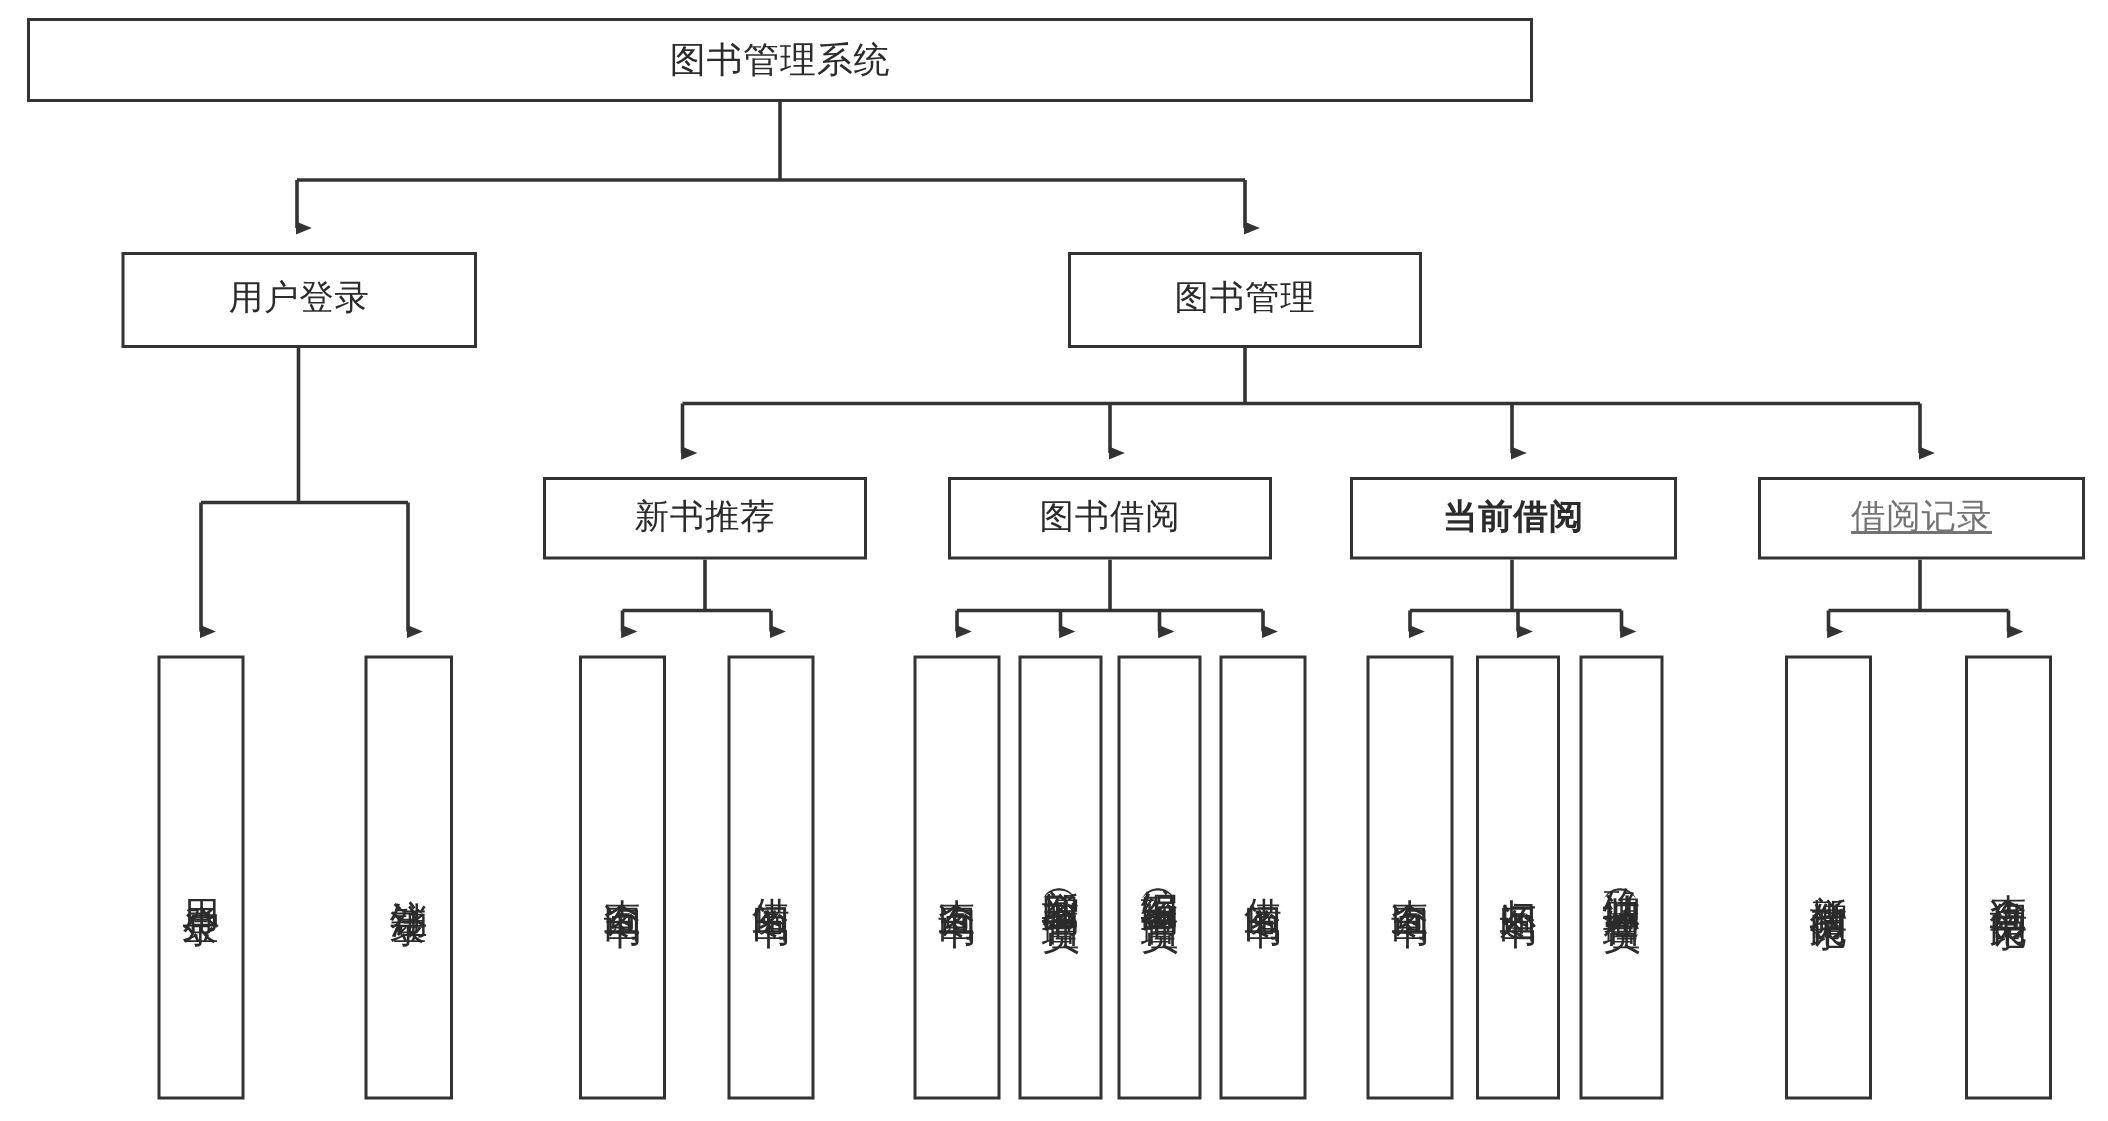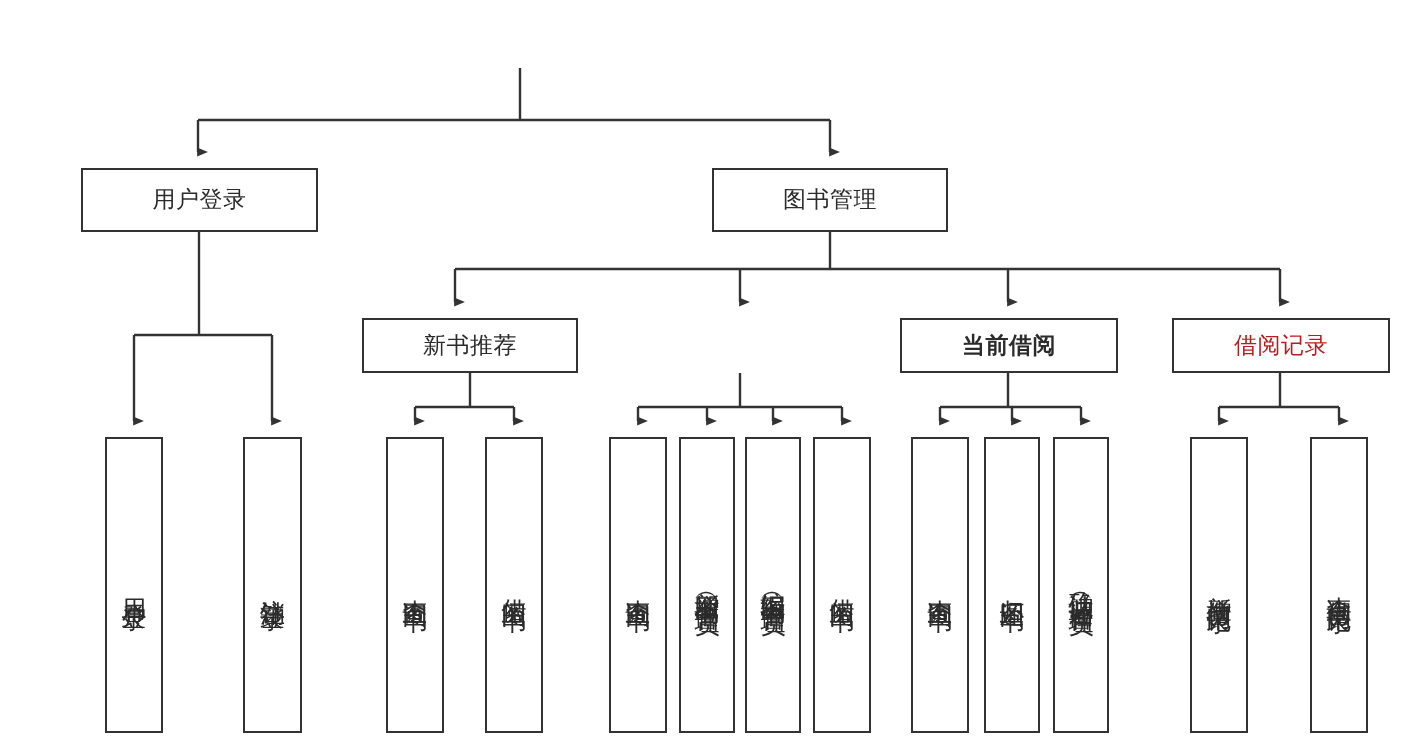--- a/index.html
+++ b/index.html
@@ -124,36 +124,42 @@
       <path d="M1012,407 L1012,421" marker-end="url(#arr)"></path>
       <path d="M1081,407 L1081,421" marker-end="url(#arr)"></path>
 
       <path d="M1280,373 L1280,407"></path>
       <path d="M1219,407 L1339,407"></path>
       <path d="M1219,407 L1219,421" marker-end="url(#arr)"></path>
       <path d="M1339,407 L1339,421" marker-end="url(#arr)"></path>
     </g>
   </svg>
 
+  <div class="node horiz root" id="node-root" style="left: 18px; top: 12px; width: 1004px; height: 56px; border-color: rgb(51, 51, 51); background: rgb(255, 255, 255);">
+    <span class="label" style="color: rgb(43, 43, 43);">图书管理系统</span>
+  </div>
 
   <div class="node horiz" id="node-l2-0" style="left: 81px; top: 168px; width: 237px; height: 64px; border-color: rgb(51, 51, 51); background: rgb(255, 255, 255);">
     <span class="label" style="color: rgb(43, 43, 43);">用户登录</span>
   </div>
   <div class="node horiz" id="node-l2-1" style="left: 712px; top: 168px; width: 236px; height: 64px; border-color: rgb(51, 51, 51); background: rgb(255, 255, 255);">
     <span class="label" style="color: rgb(43, 43, 43);">图书管理</span>
   </div>
 
   <div class="node horiz" id="node-l3-0" style="left: 362px; top: 318px; width: 216px; height: 55px; border-color: rgb(51, 51, 51); background: rgb(255, 255, 255);">
     <span class="label" style="color: rgb(43, 43, 43);">新书推荐</span>
   </div>
+  <div class="node horiz" id="node-l3-1" style="left: 632px; top: 318px; width: 216px; height: 55px; border-color: rgb(51, 51, 51); background: rgb(255, 255, 255);">
+    <span class="label" style="color: rgb(43, 43, 43);">图书借阅</span>
+  </div>
   <div class="node horiz" id="node-l3-2" style="left: 900px; top: 318px; width: 218px; height: 55px; border-color: rgb(51, 51, 51); background: rgb(255, 255, 255);">
     <span class="label" style="color: rgb(43, 43, 43); font-weight: bold;">当前借阅</span>
   </div>
   <div class="node horiz" id="node-l3-3" style="left: 1172px; top: 318px; width: 218px; height: 55px; border-color: rgb(51, 51, 51); background: rgb(255, 255, 255);">
-    <span class="label" style="color: #b91c1c;">借阅记录</span>
+    <span class="label" style="color: #737373; text-decoration: underline;">借阅记录</span>
   </div>
 
   <div class="node leaf" id="node-leaf-0" style="left: 105px; top: 437px; width: 58px; height: 296px; border-color: rgb(51, 51, 51); background: rgb(255, 255, 255);">
       <span class="label" style="color: rgb(43, 43, 43);">用户登录</span>
     </div>
   <div class="node leaf" id="node-leaf-1" style="left: 243px; top: 437px; width: 59px; height: 296px; border-color: rgb(51, 51, 51); background: rgb(255, 255, 255);">
       <span class="label" style="color: rgb(43, 43, 43);">注销登录</span>
     </div>
   <div class="node leaf" id="node-leaf-2" style="left: 386px; top: 437px; width: 58px; height: 296px; border-color: rgb(51, 51, 51); background: rgb(255, 255, 255);">
       <span class="label" style="color: rgb(43, 43, 43);">查询图书</span>

